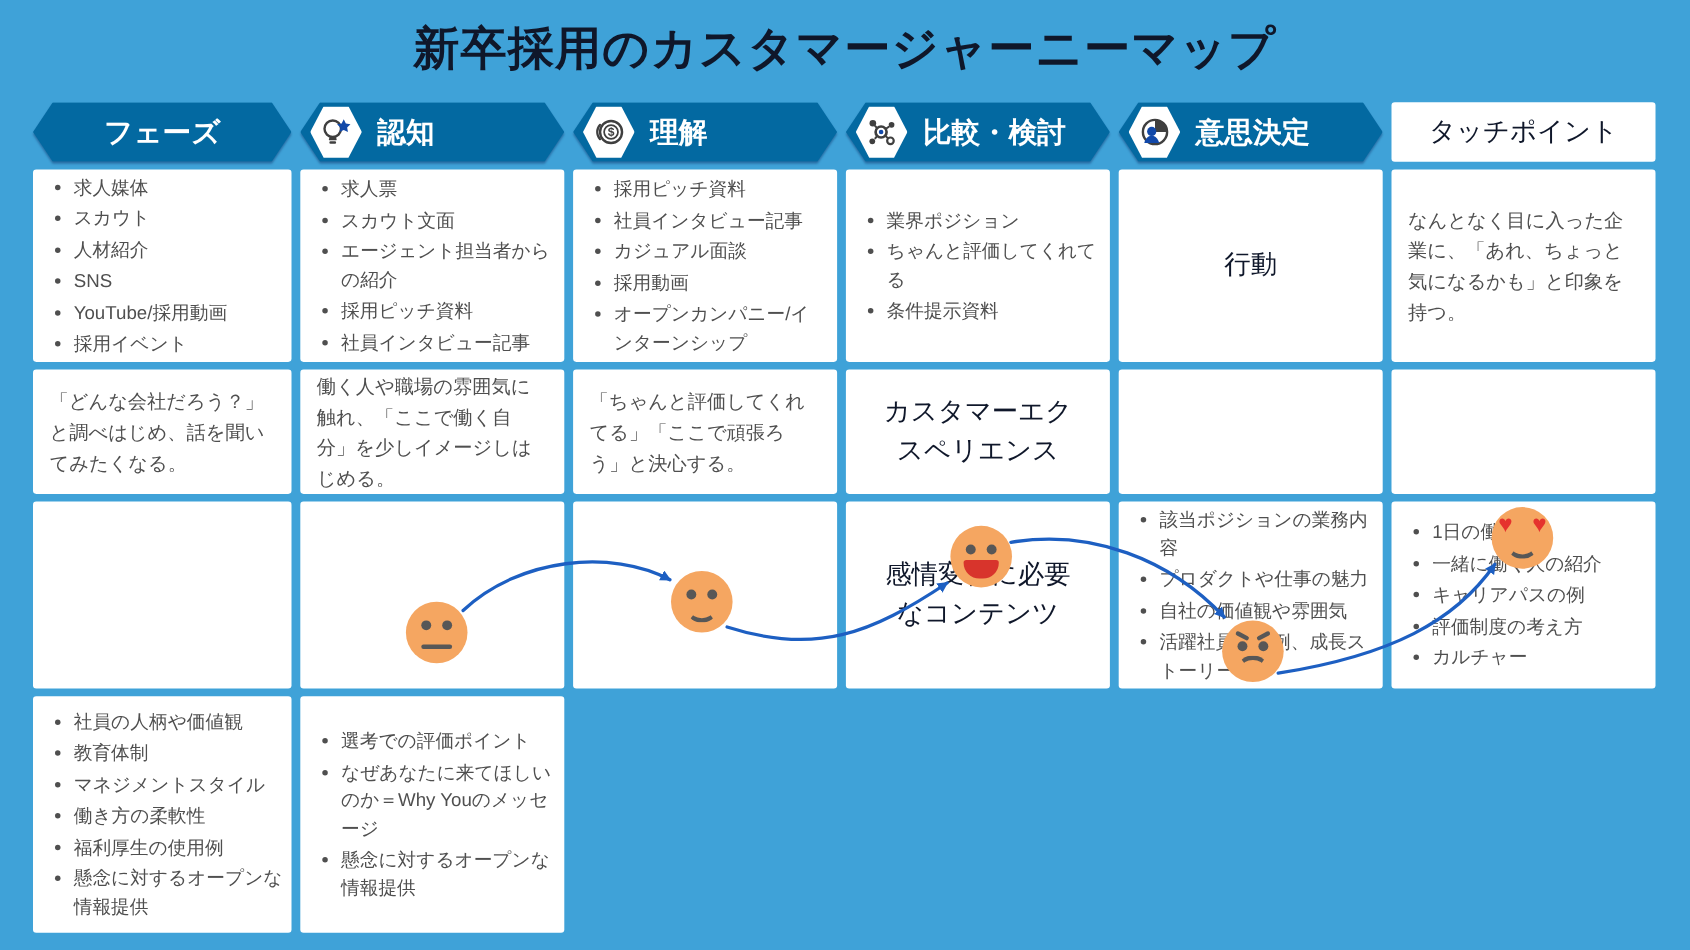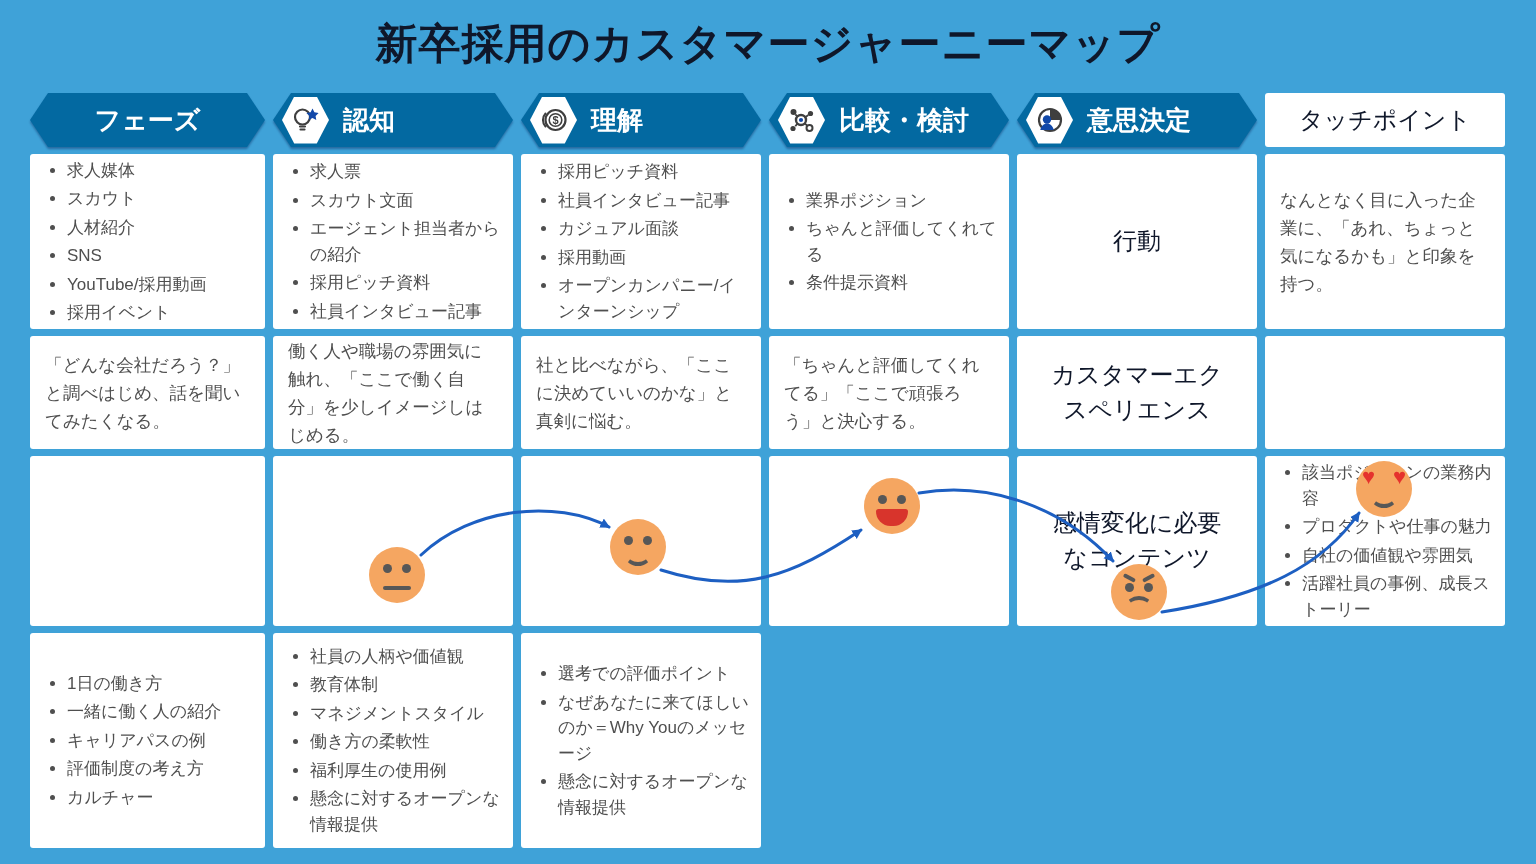--- a/index.html
+++ b/index.html
@@ -181,23 +181,20 @@
     <div class="cell text-cell">
       <p>なんとなく目に入った企業に、「あれ、ちょっと気になるかも」と印象を持つ。</p>
     </div>
     <div class="cell text-cell">
       <p>「どんな会社だろう？」と調べはじめ、話を聞いてみたくなる。</p>
     </div>
     <div class="cell text-cell">
       <p>働く人や職場の雰囲気に触れ、「ここで働く自分」を少しイメージしはじめる。</p>
     </div>
     <div class="cell text-cell">
-      <p>社と比べながら、「ここに決めていいのかな」と真剣に悩む。</p>
-    </div>
-    <div class="cell text-cell">
       <p>「ちゃんと評価してくれてる」「ここで頑張ろう」と決心する。</p>
     </div>
 
     <div class="cell label-cell narrow">カスタマーエクスペリエンス</div>
     <div class="cell"></div>
     <div class="cell"></div>
     <div class="cell"></div>
     <div class="cell"></div>
     <div class="cell"></div>
 

